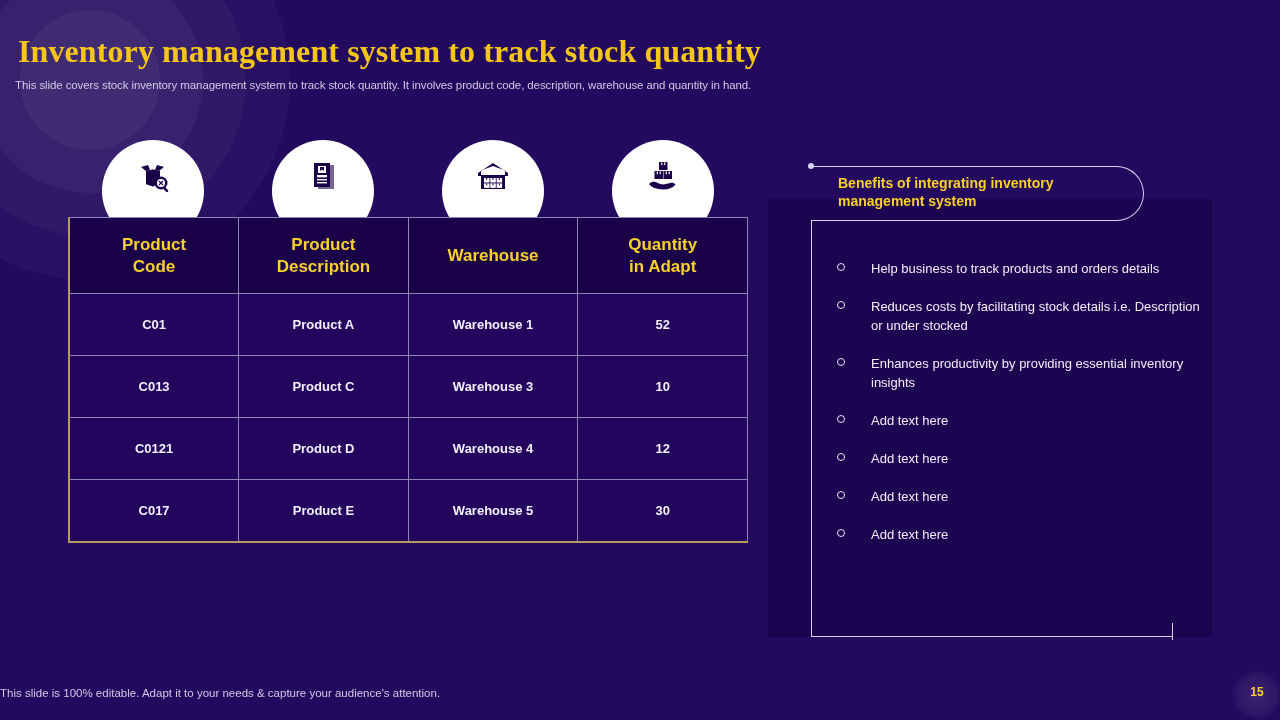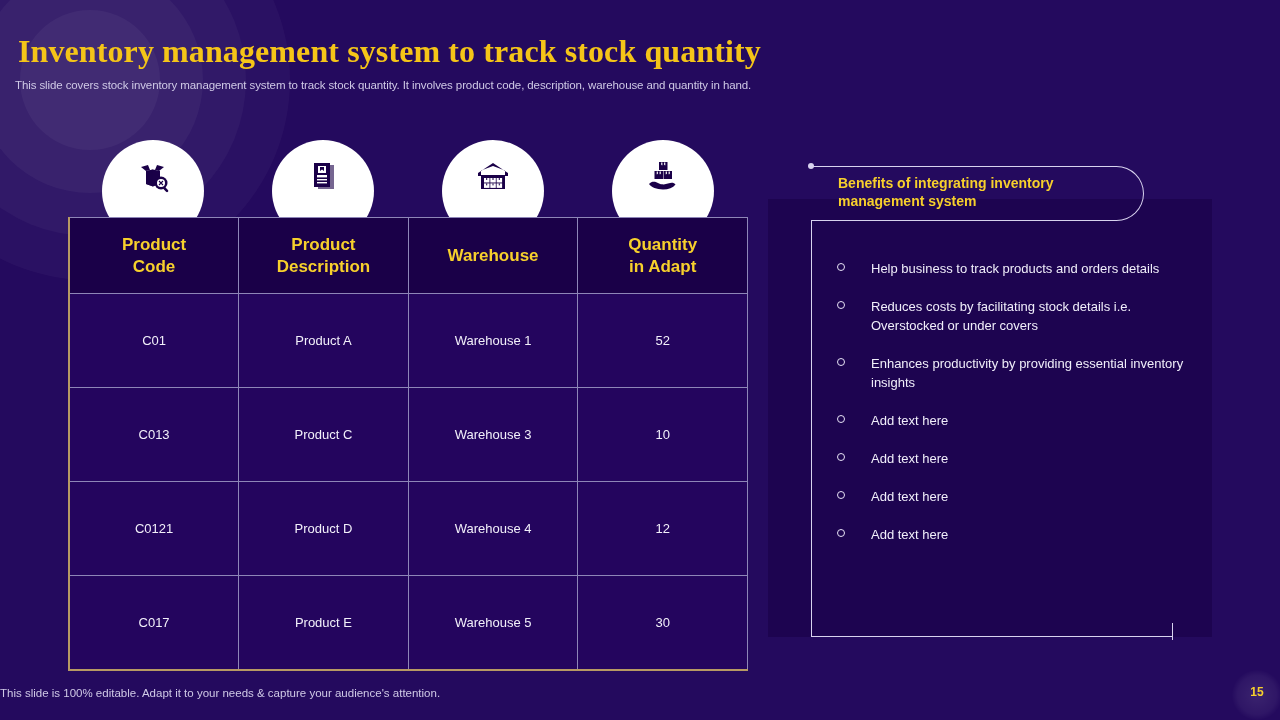--- a/index.html
+++ b/index.html
@@ -111,22 +111,22 @@
     line-height: 22px;
     height: 75px;
     border-top: 1px solid #8e86b8;
     padding: 0;
   }
   .inv-table tbody td {
     background: #24055e;
     color: #f2f0fa;
     font-size: 13px;
     height: 61px;
-    font-weight: normal;
-    padding: 16px;
+    font-weight: bold;
+    padding: 0;
   }
   .inv-table tbody tr:last-child td { border-bottom: none; }
 
   
   .panel {
     position: absolute;
     left: 768px;
     top: 199px;
     width: 444px;
     height: 438px;
@@ -388,21 +388,21 @@
   <div class="panel-body"></div>
   <div class="panel-body-tick"></div>
 
   <ul class="bullets">
     <li>
       <span class="marker"></span>
       <span>Help business to track products and orders details</span>
     </li>
     <li>
       <span class="marker"></span>
-      <span>Reduces costs by facilitating stock details i.e. Overstocked or under covers</span>
+      <span>Reduces costs by facilitating stock details i.e. Description or under stocked</span>
     </li>
     <li>
       <span class="marker"></span>
       <span>Enhances productivity by providing essential inventory insights</span>
     </li>
     <li>
       <span class="marker"></span>
       <span>Add text here</span>
     </li>
     <li>

